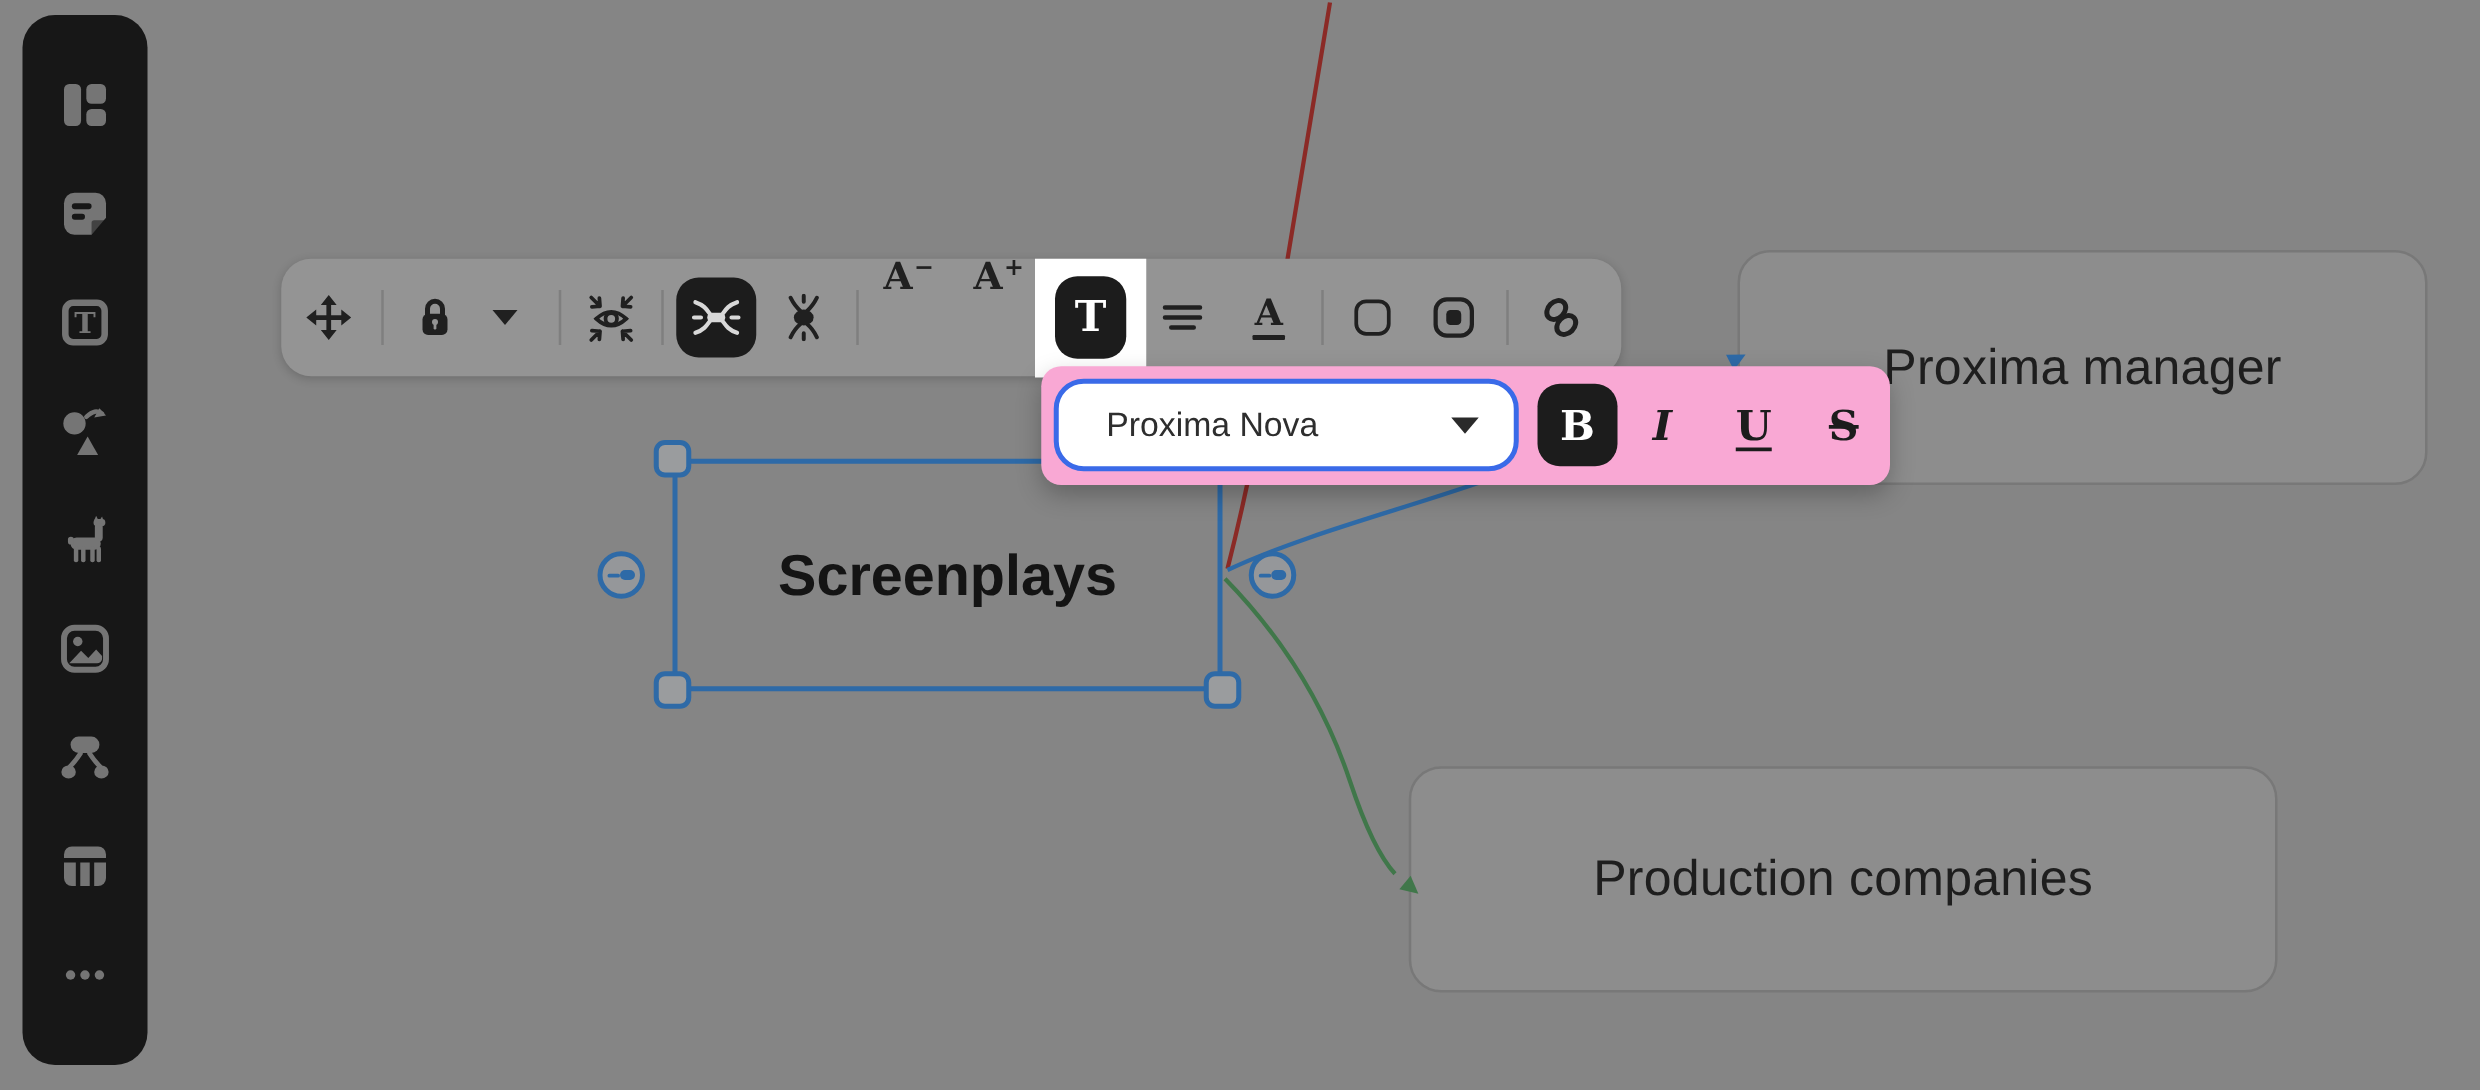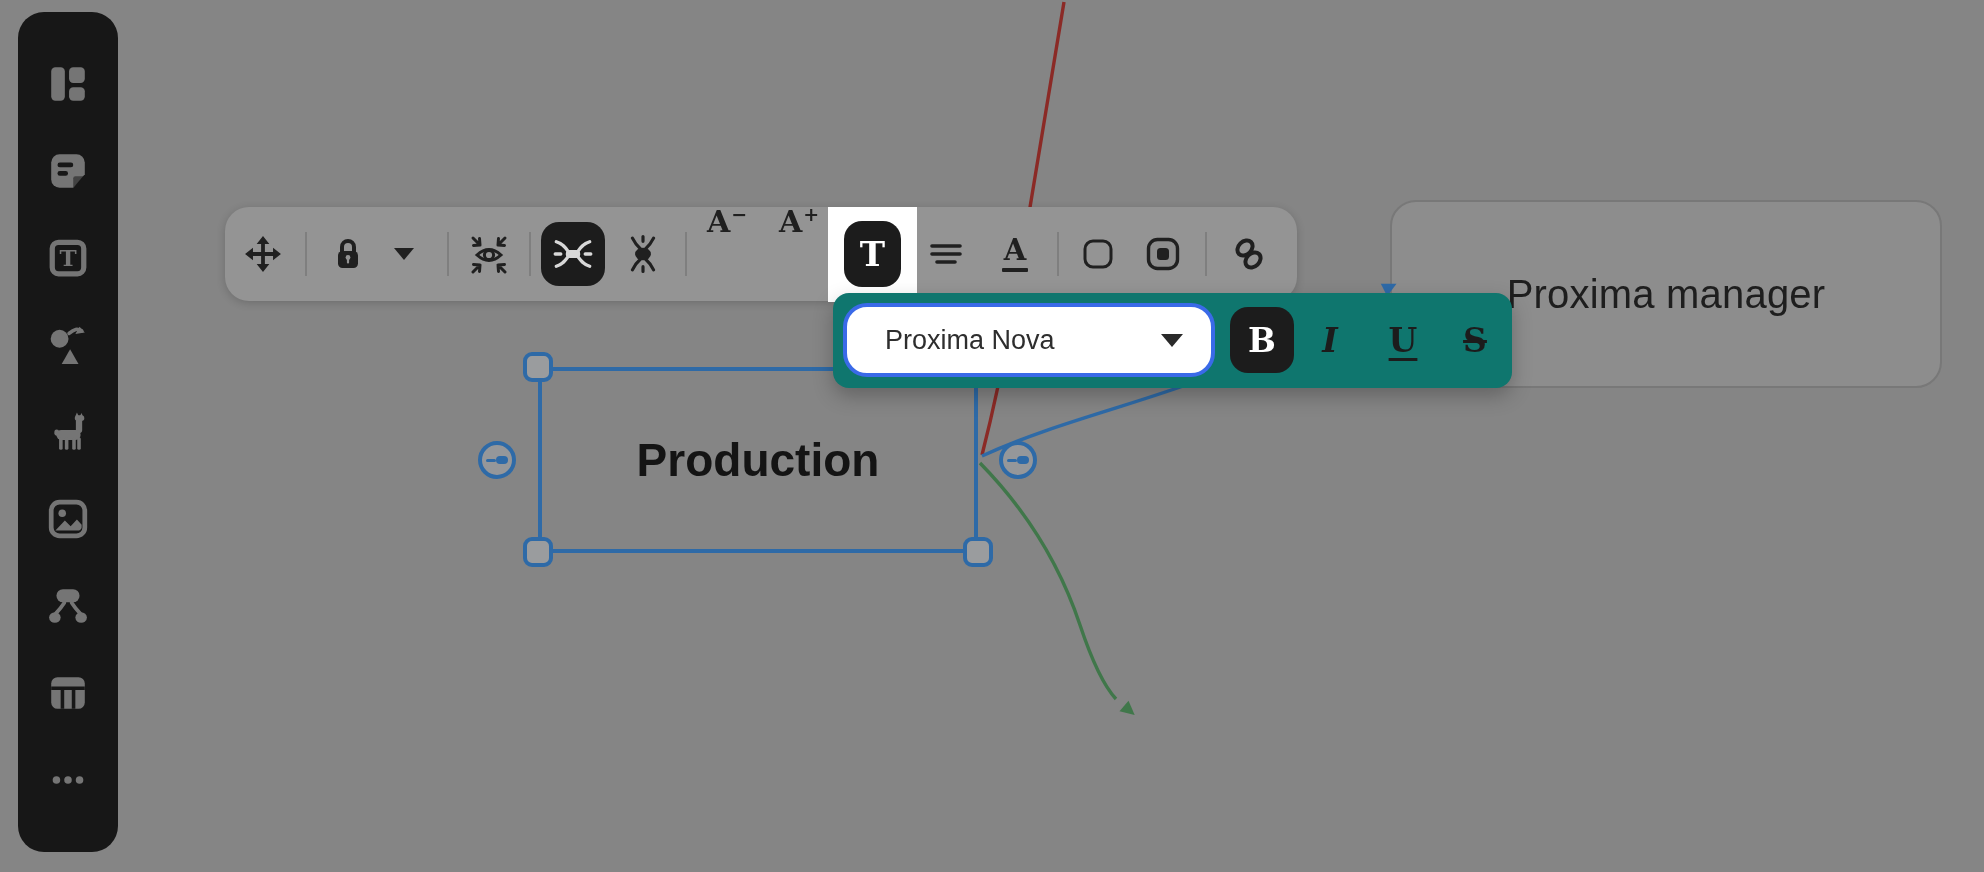--- a/index.html
+++ b/index.html
@@ -48,21 +48,21 @@
   .dark-btn{background:#1c1c1c;border-radius:18px;display:flex;align-items:center;justify-content:center;}
   .btn-disperse{position:absolute;left:541px;top:222px;width:64px;height:64px;z-index:5;cursor:pointer;}
   .halo{position:absolute;left:828px;top:207px;width:89px;height:95px;background:#ffffff;z-index:5;}
   .btn-T{position:absolute;left:844px;top:221px;width:57px;height:66px;z-index:6;
          font-size:34px;color:#fff;cursor:pointer;}
   .textcolor{display:flex;flex-direction:column;align-items:center;}
   .textcolor .letter{font-size:29px;line-height:1;}
   .textcolor .bar{width:26px;height:4px;background:#202020;margin-top:3px;border-radius:1px;}
 
   
-  .popover{position:absolute;left:833px;top:293px;width:679px;height:95px;background:#0f766e;
+  .popover{position:absolute;left:833px;top:293px;width:679px;height:95px;background:#f9a8d4;
            border-radius:16px;z-index:6;box-shadow:0 8px 20px rgba(0,0,0,.25);}
   .font-select{position:absolute;left:10px;top:10px;width:372px;height:74px;border:4px solid #3a6ae8;
                border-radius:24px;background:#fff;display:flex;align-items:center;cursor:pointer;
                padding:0 28px 0 38px;justify-content:space-between;}
   .font-select .fname{font-size:27px;color:#2e2e2e;}
   .caret-down{width:0;height:0;border-left:11px solid transparent;border-right:11px solid transparent;
               border-top:13px solid #2a2a2a;}
   .style-btn{position:absolute;top:14px;height:66px;display:flex;align-items:center;justify-content:center;
              font-family:"DejaVu Serif","Liberation Serif",serif;font-weight:bold;font-size:33px;
              color:#1c1c1c;cursor:pointer;}
@@ -72,31 +72,34 @@
   .strike-btn{left:617px;width:50px;text-decoration:line-through;text-decoration-thickness:3px;}
 </style>
 </head>
 <body>
 
 <div id="stage">
 
   <div class="node node-literary">
     <span>Proxima manager</span>
   </div>
+  <div class="node node-production">
+    <span>Production companies</span>
+  </div>
 
   <svg id="edges" width="1984" height="872" viewBox="0 0 1984 872">
     <path d="M 982 455 C 996 400 1004 360 1013 310 C 1024 245 1046 110 1064 2" fill="none" stroke="#8b2a26" stroke-width="3.4"></path>
     <path d="M 982 456 C 1060 420 1150 402 1240 365 C 1300 340 1345 315 1372 296" fill="none" stroke="#2e6aa7" stroke-width="3.4"></path>
     <path d="M 0 -7 L 14 0 L 0 7 Z" transform="translate(1384 290) rotate(-27)" fill="#2e6aa7"></path>
     <path d="M 980 463 C 1026 510 1060 565 1080 625 C 1090 655 1103 685 1116 699" fill="none" stroke="#40774a" stroke-width="3.4"></path>
     <path d="M 0 -7 L 14 0 L 0 7 Z" transform="translate(1124 706) rotate(40)" fill="#40774a"></path>
   </svg>
 
   <div class="sel-box">
-    <span>Production</span>
+    <span>Screenplays</span>
   </div>
   <div class="handle" style="left:523px;top:352px;"></div>
   <div class="handle" style="left:963px;top:352px;"></div>
   <div class="handle" style="left:523px;top:537px;"></div>
   <div class="handle" style="left:963px;top:537px;"></div>
 
   <div class="connector" style="left:478px;top:441px;">
     <span class="plug">
         <span class="line"></span>
         <span class="bar"></span>

